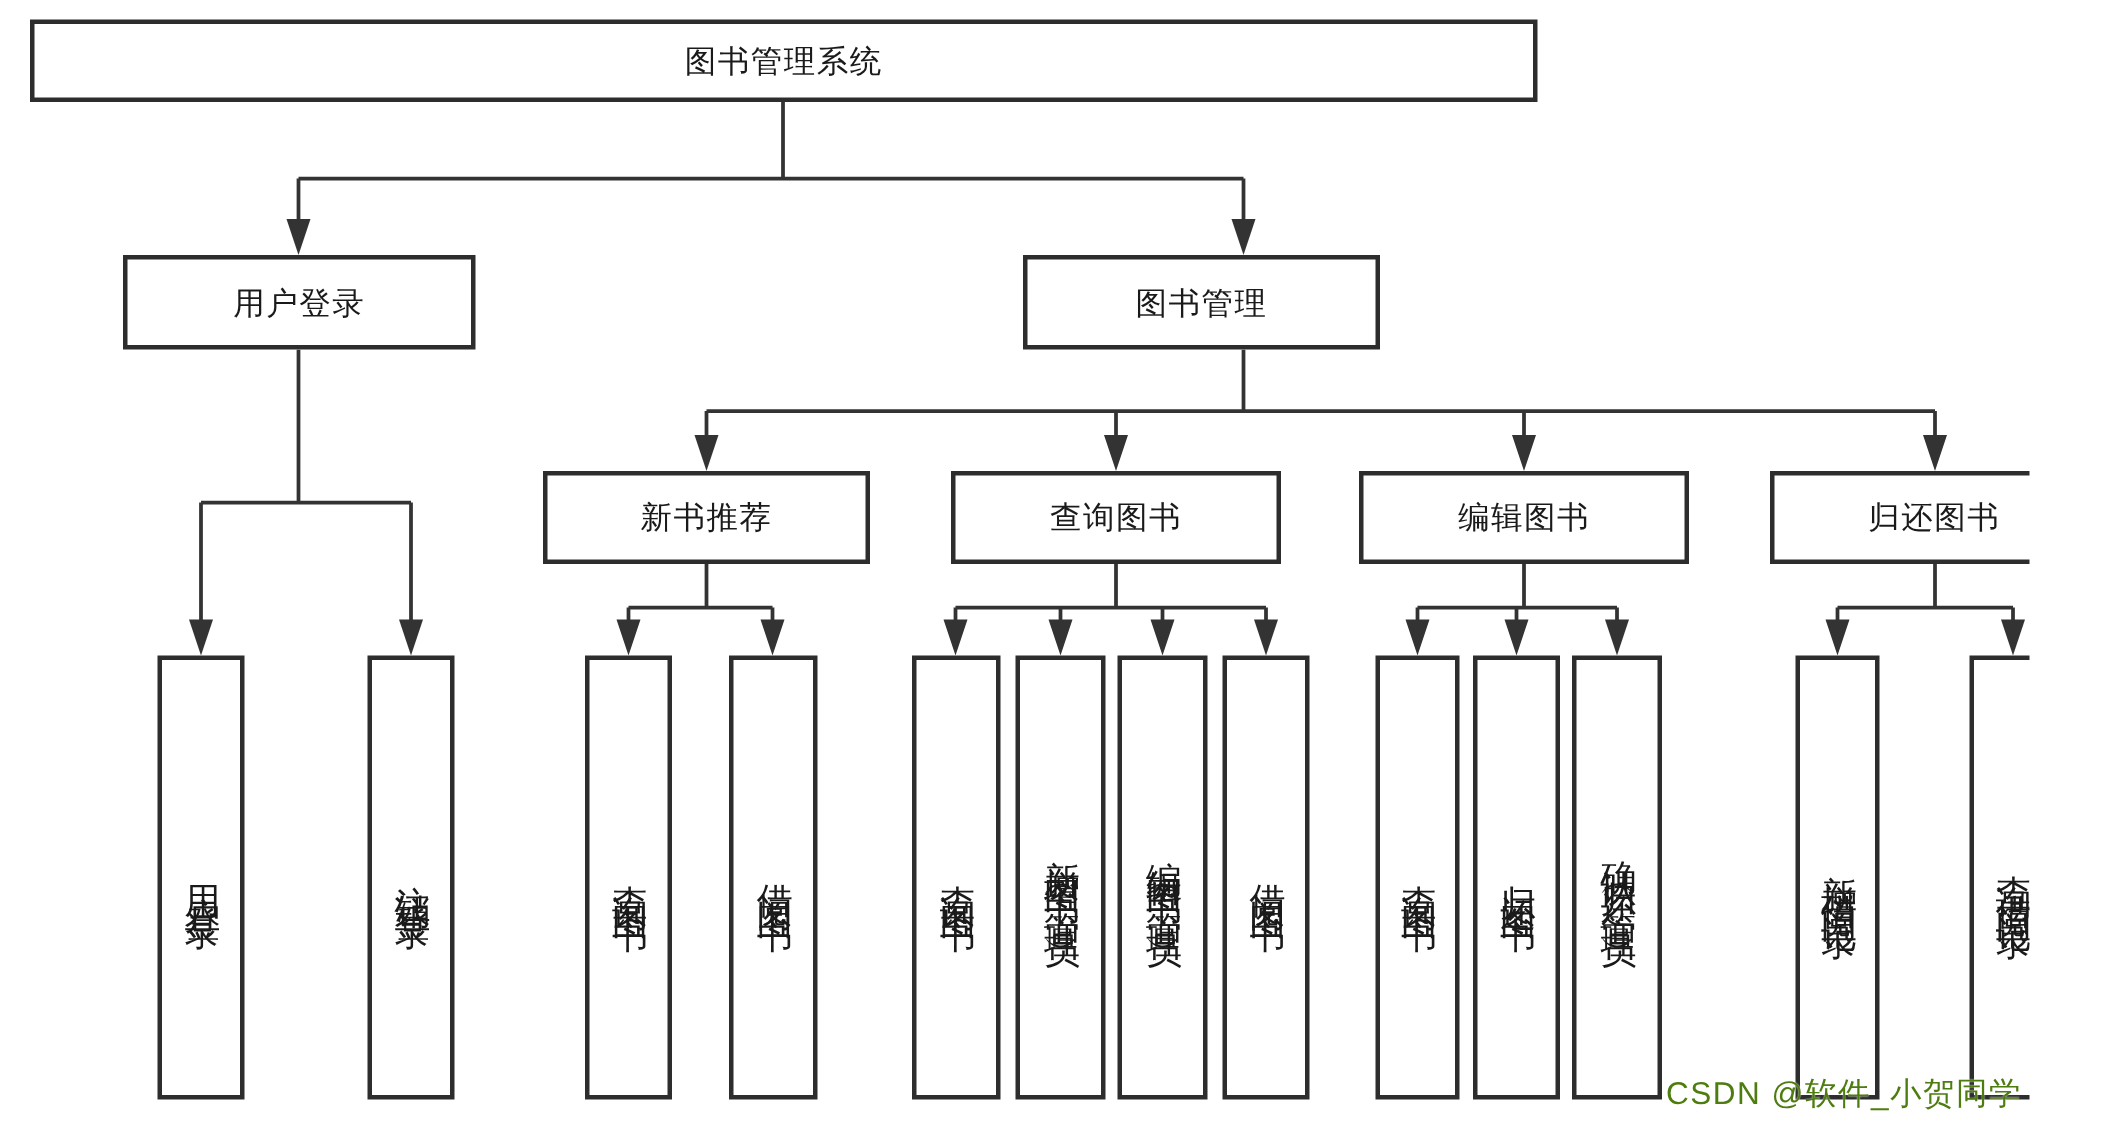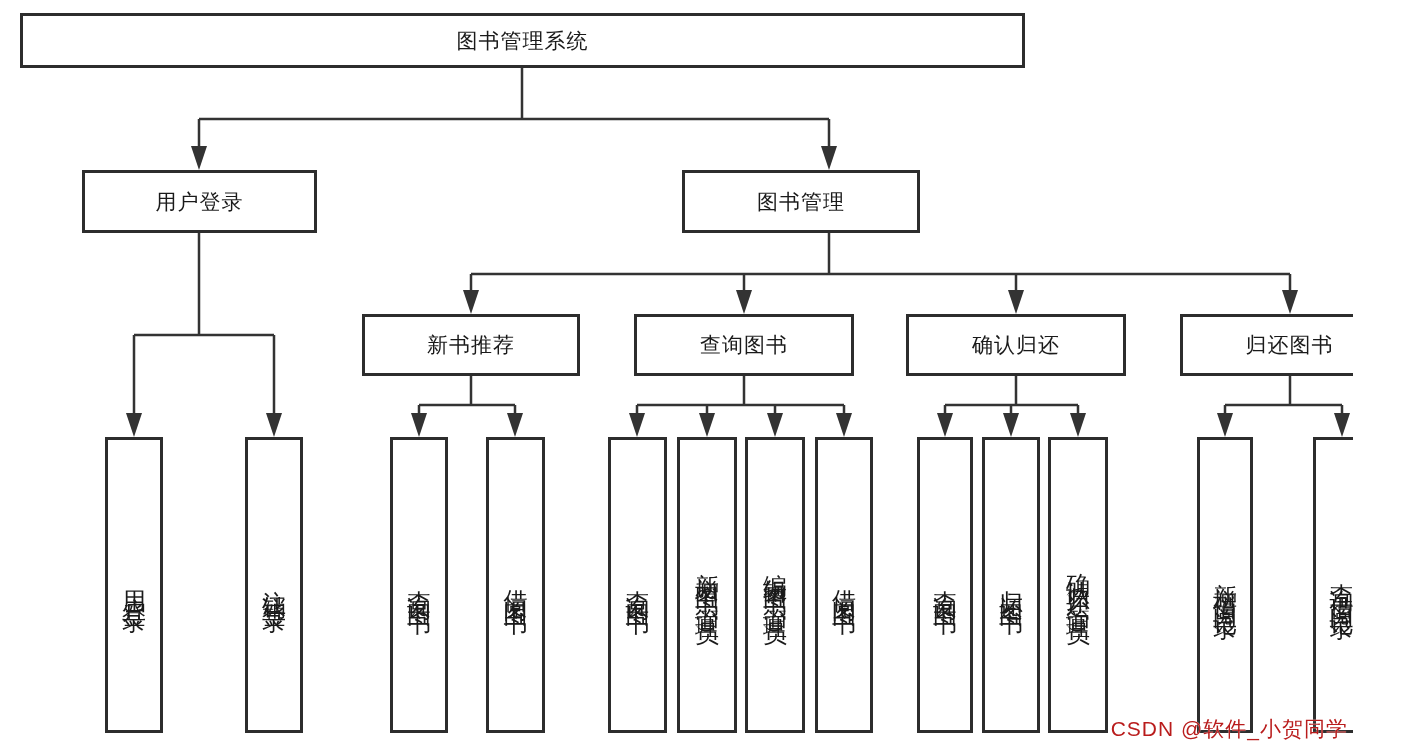--- a/index.html
+++ b/index.html
@@ -34,21 +34,21 @@
     white-space:nowrap;
   }
   .vbox{top:437px;height:296px;}
   .lvl3{top:314px;height:62px;}
   .lvl2{top:170px;height:63px;}
   .watermark{
     position:absolute;
     right:5px;
     bottom:4px;
     font-size:21px;
-    color:#b91c1c;
+    color:#4d7c0f;
     text-shadow:0 0 1px #ffffff;
     z-index:5;
     letter-spacing:1px;
   }
 </style>
 </head>
 <body>
 
 <div class="stage">
 
@@ -103,21 +103,21 @@
     <span>图书管理</span>
   </div>
 
   <div class="node hbox lvl3" style="left:362px;width:218px">
     <span>新书推荐</span>
   </div>
   <div class="node hbox lvl3" style="left:634px;width:220px">
     <span>查询图书</span>
   </div>
   <div class="node hbox lvl3" style="left:906px;width:220px">
-    <span>确认归还</span>
+    <span>编辑图书</span>
   </div>
   <div class="node hbox lvl3" style="left:1180px;width:219px">
     <span>归还图书</span>
   </div>
 
   <div class="node vbox" style="left:105px;width:58px">
     <span>用户登录</span>
   </div>
   <div class="node vbox" style="left:245px;width:58px">
     <span>注销登录</span>

